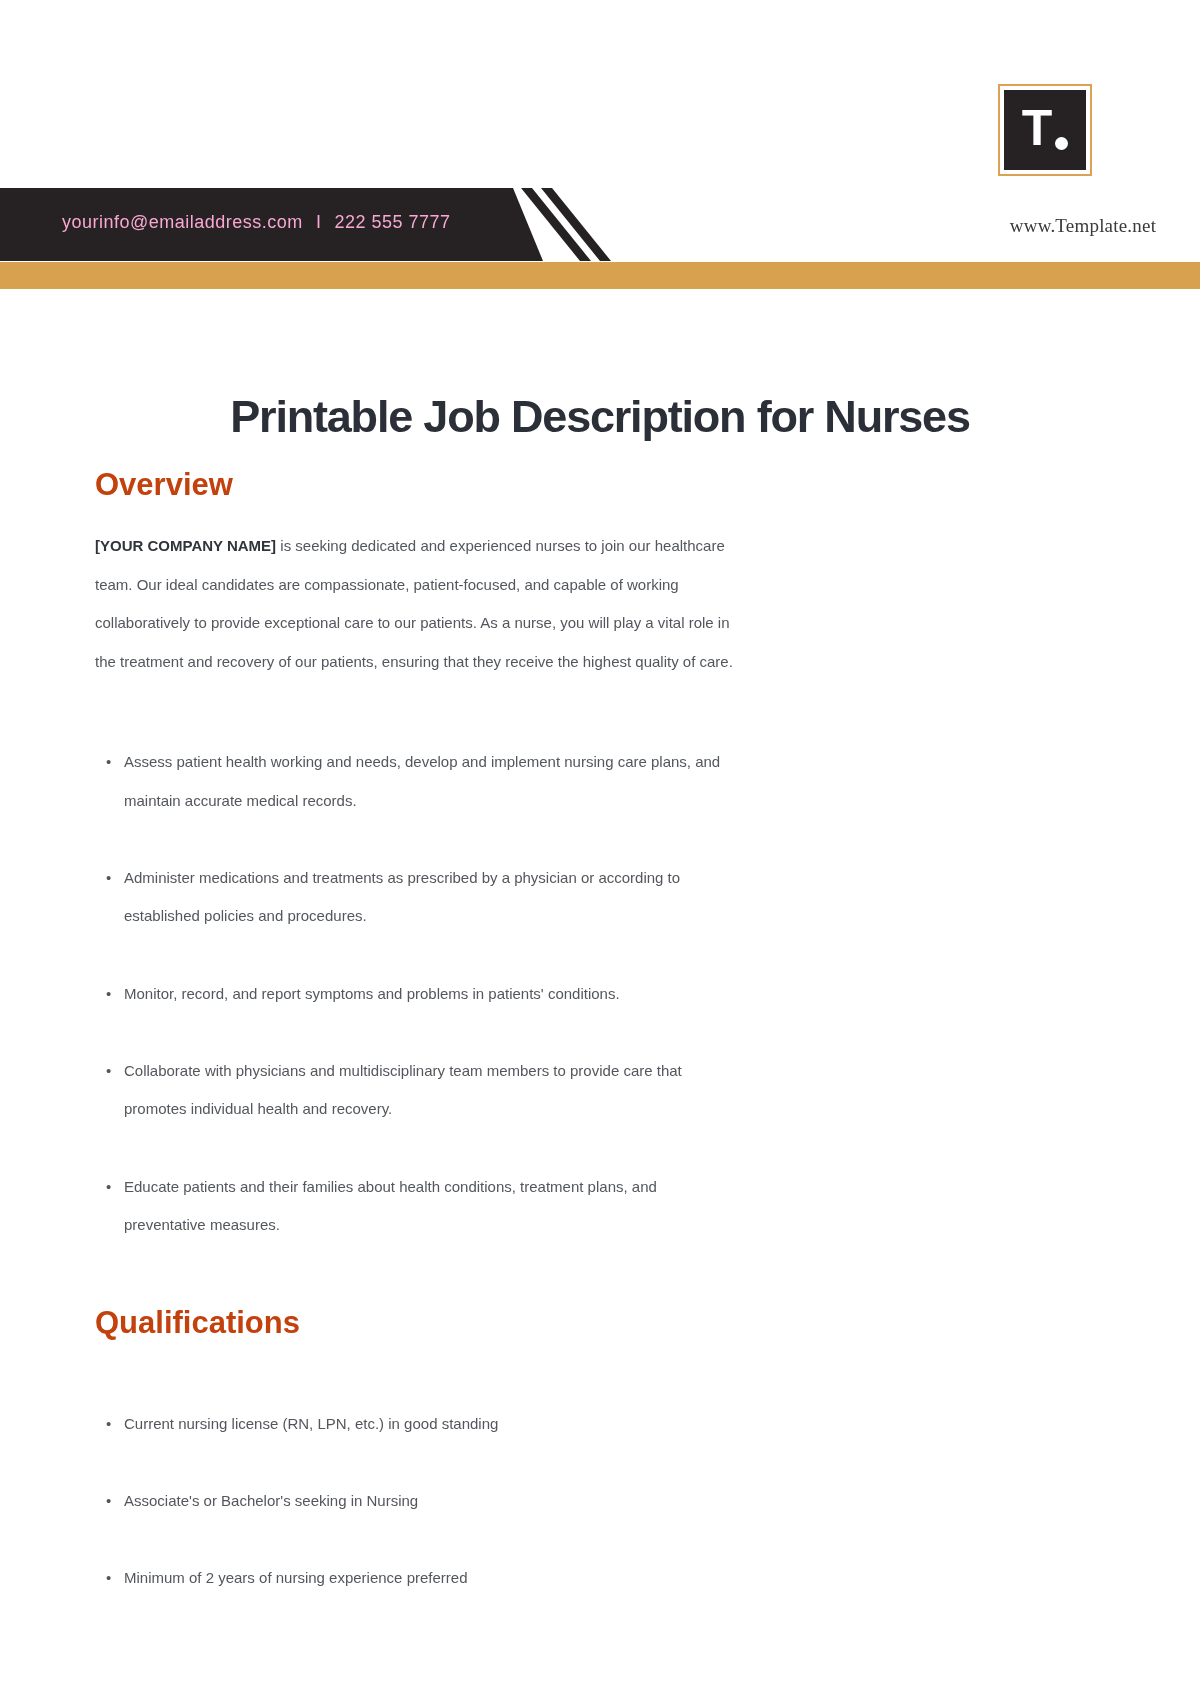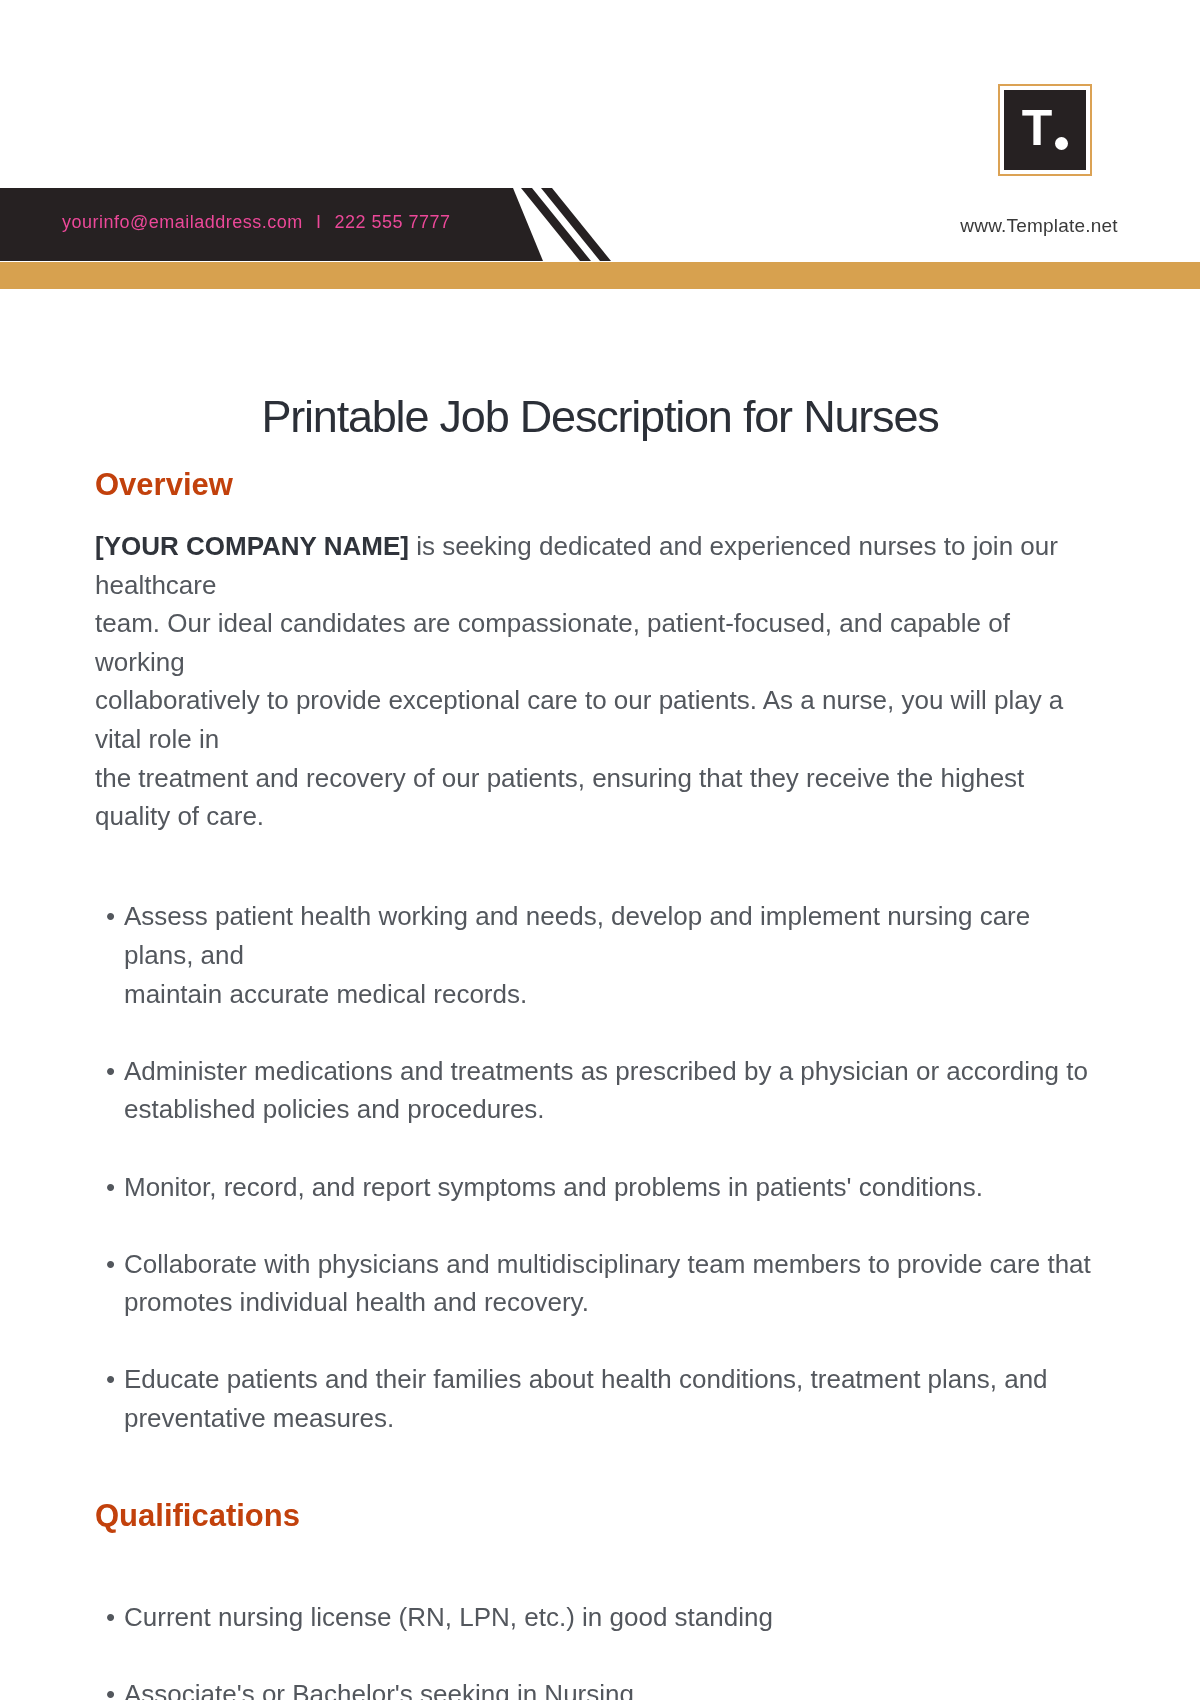--- a/index.html
+++ b/index.html
@@ -28,35 +28,35 @@
   .logo-letter {
     color: #ffffff; font-weight: bold; font-size: 50px; line-height: 1;
     margin-top: -4px;
   }
   .logo-dot {
     width: 13px; height: 13px; border-radius: 50%;
     background: #ffffff;
     align-self: flex-end; margin: 0 0 20px 3px;
   }
   .website {
-    position: absolute; left: 934px; top: 215px; width: 210px;
+    position: absolute; left: 978px; top: 215px; width: 210px;
     text-align: center;
-    font-size: 19px; color: #3A3A3A; letter-spacing: 0.2px;
+    font-size: 19px; color: #3A3A3A; letter-spacing: 0.2px; font-family: Liberation Serif, serif;
   }
 
   .contact-bar {
     position: absolute; left: 0; top: 188px;
     width: 543px; height: 73px;
     background: #262122;
     clip-path: polygon(0 0, 513px 0, 543px 100%, 0 100%);
     display: flex; align-items: center;
     box-sizing: border-box; padding-left: 62px;
   }
   .contact-text {
-    color: #ec4899; font-size: 18px; letter-spacing: 0.5px;
+    color: #f9a8d4; font-size: 18px; letter-spacing: 0.5px;
     transform: translateY(-2px);
     white-space: nowrap;
   }
   .contact-sep { display: inline-block; margin: 0 13px; }
 
   .bar-stripe {
     position: absolute; top: 188px; width: 70px; height: 73px;
     background: #262122;
     clip-path: polygon(0 0, 11px 0, 70px 100%, 59px 100%);
   }
@@ -71,34 +71,34 @@
 
   
   .content {
     position: absolute; left: 0; top: 289px;
     width: 1200px; box-sizing: border-box;
     padding: 0 95px;
   }
   .doc-title {
     margin: 103px 0 0 0;
     font-size: 45px; line-height: 50px; letter-spacing: -1.2px;
-    font-weight: normal; text-align: center;
+    font-weight: bold; text-align: center;
     color: #2B2F37;
   }
   .sec-heading {
     font-size: 31px; line-height: 37px; font-weight: bold;
     color: #c2410c;
     margin: 0;
   }
   .sec-heading.overview   { margin-top: 24px; }
   .sec-heading.resp       { margin-top: 2px; }
   .sec-heading.qual       { margin-top: 21px; }
 
   .body-text {
-    font-size: 26px; line-height: 38.6px;
+    font-size: 15px; line-height: 38.6px;
     color: #53575D;
     white-space: pre-line;
   }
   p.body-text { margin: 24px 0 0 0; }
   p.body-text strong { color: #30343B; }
 
   ul.bullets {
     list-style: none;
     margin: 23px 0 0 11px; padding: 0;
   }

